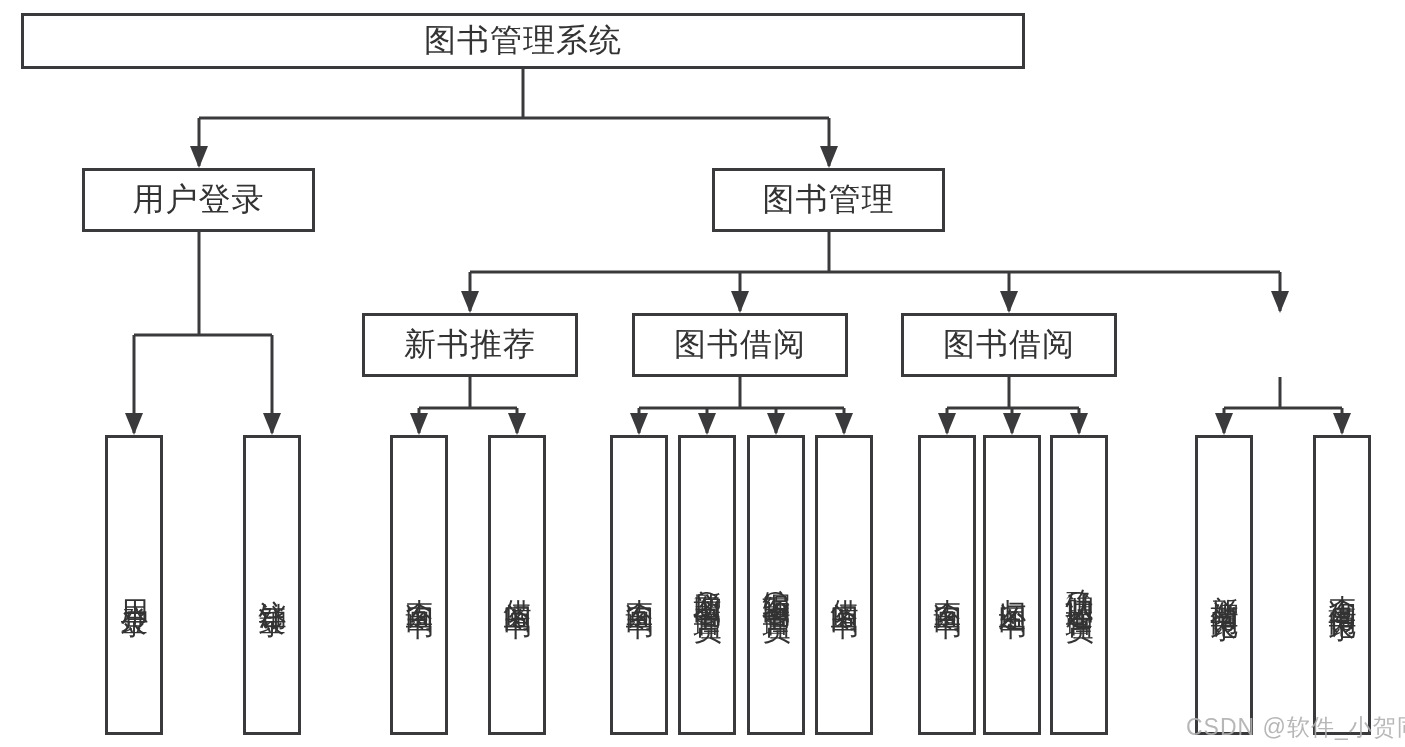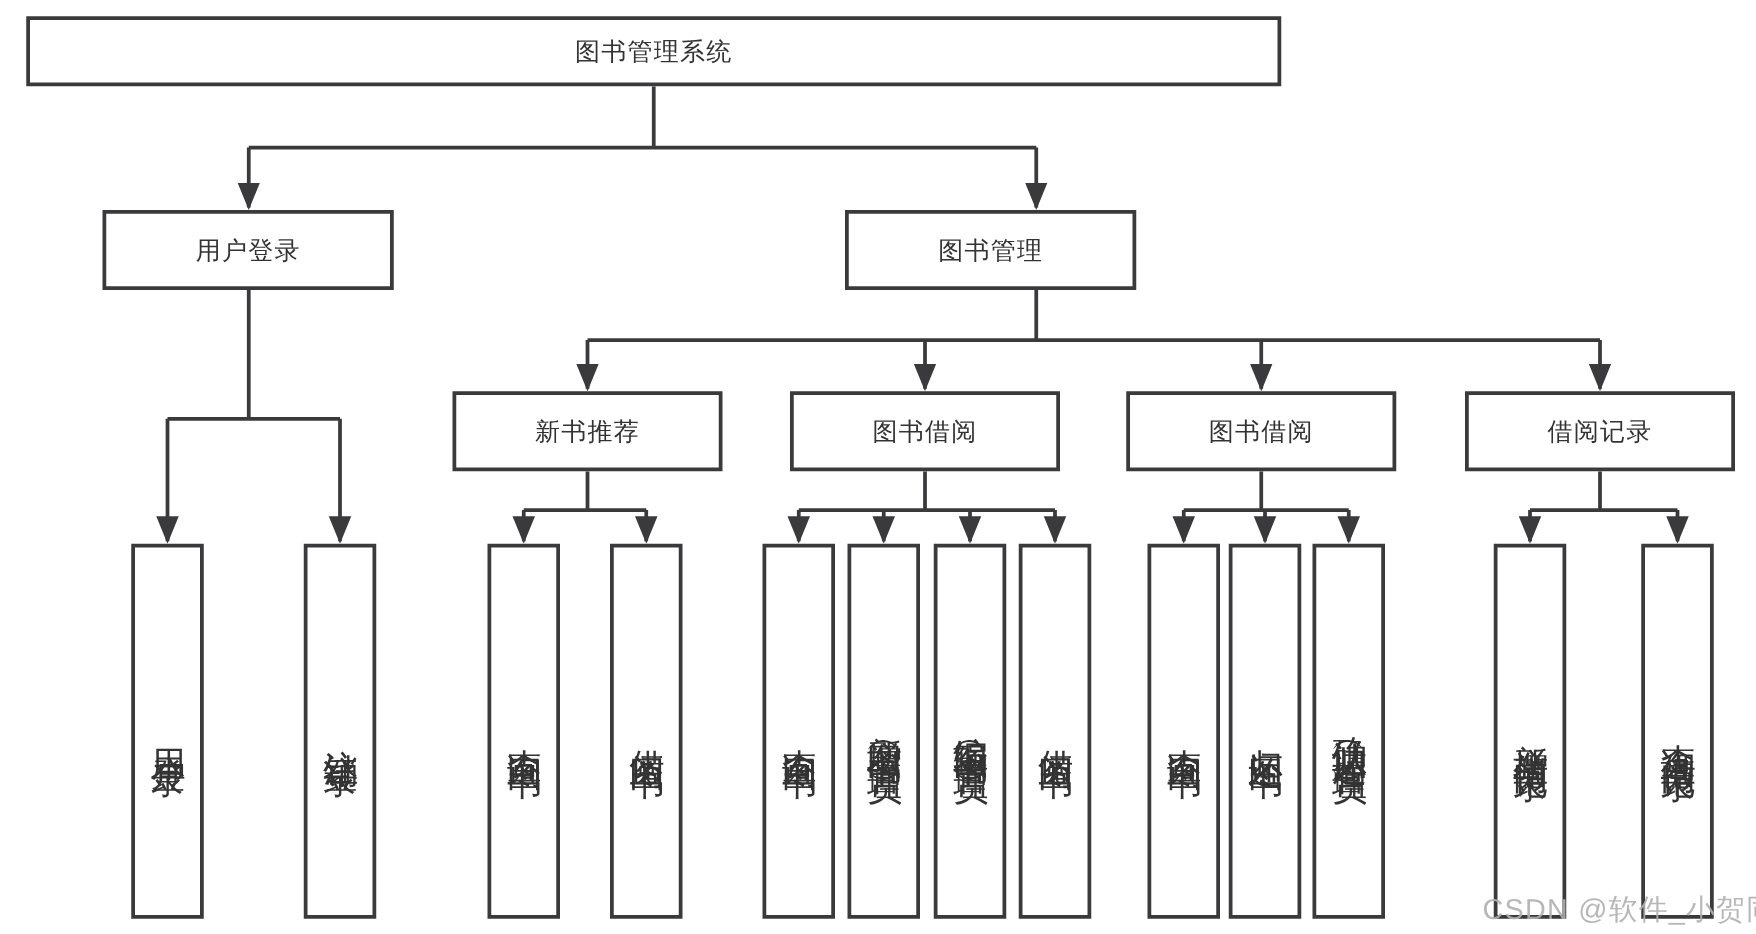--- a/index.html
+++ b/index.html
@@ -8,21 +8,21 @@
   }
   html,body{margin:0;padding:0;}
   body{background:var(--background);font-family:"Liberation Sans","DejaVu Sans",sans-serif;}
   #canvas{position:relative;width:1405px;height:747px;background:var(--background);overflow:hidden;}
   #connectors{position:absolute;left:0;top:0;width:1405px;height:747px;color:var(--line);pointer-events:none;z-index:0;}
   .box{
     position:absolute;box-sizing:border-box;background:#fff;
     border:3px solid var(--border);display:flex;align-items:center;justify-content:center;
     color:var(--text);z-index:1;
   }
-  .hbox{height:64px;font-size:20px;letter-spacing:1px;}
+  .hbox{height:64px;font-size:32px;letter-spacing:1px;}
   .root{left:21px;top:13px;width:1004px;height:56px;}
   .lvl2{top:168px;width:233px;}
   .lvl3{top:313px;width:216px;}
   .leaf{top:435px;width:58px;height:300px;}
   .vtext{
     writing-mode:vertical-rl;text-orientation:mixed;
     font-size:28px;letter-spacing:4px;line-height:1;white-space:nowrap;
   }
   .watermark{
     position:absolute;left:1186px;top:712px;z-index:2;
@@ -84,35 +84,32 @@
     </g>
   </svg>
 
   <div class="box hbox root">
     <span>图书管理系统</span>
   </div>
 
   <div class="box hbox lvl2" style="left:82px">
     <span>用户登录</span>
   </div>
-  <div class="box hbox lvl2" style="left:676px">
+  <div class="box hbox lvl2" style="left:712px">
     <span>图书管理</span>
   </div>
 
   <div class="box hbox lvl3" style="left:632px">
     <span>图书借阅</span>
   </div>
   <div class="box hbox lvl3" style="left:362px">
     <span>新书推荐</span>
   </div>
   <div class="box hbox lvl3" style="left:901px">
     <span>图书借阅</span>
-  </div>
-  <div class="box hbox lvl3" style="left:1172px">
-    <span>借阅记录</span>
   </div>
 
   <div class="box leaf" style="left:105px">
     <span class="vtext">用户登录</span>
   </div>
   <div class="box leaf" style="left:243px">
     <span class="vtext">注销登录</span>
   </div>
 
   <div class="box leaf" style="left:390px">

